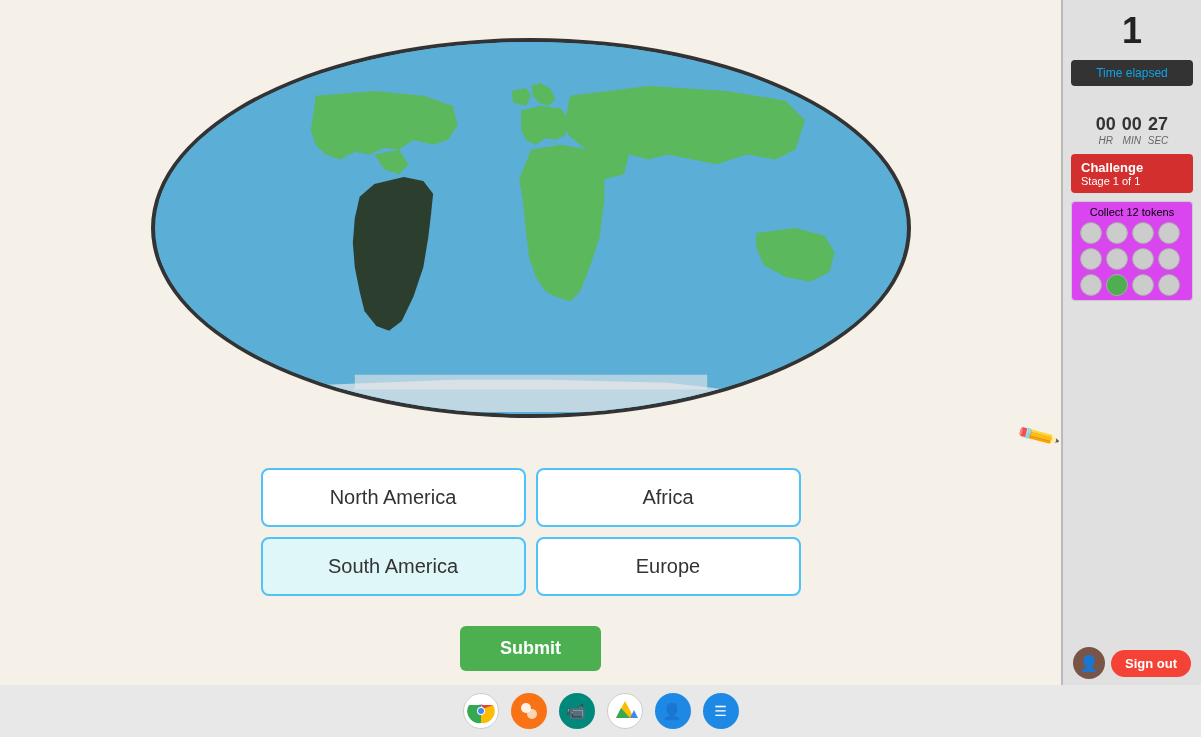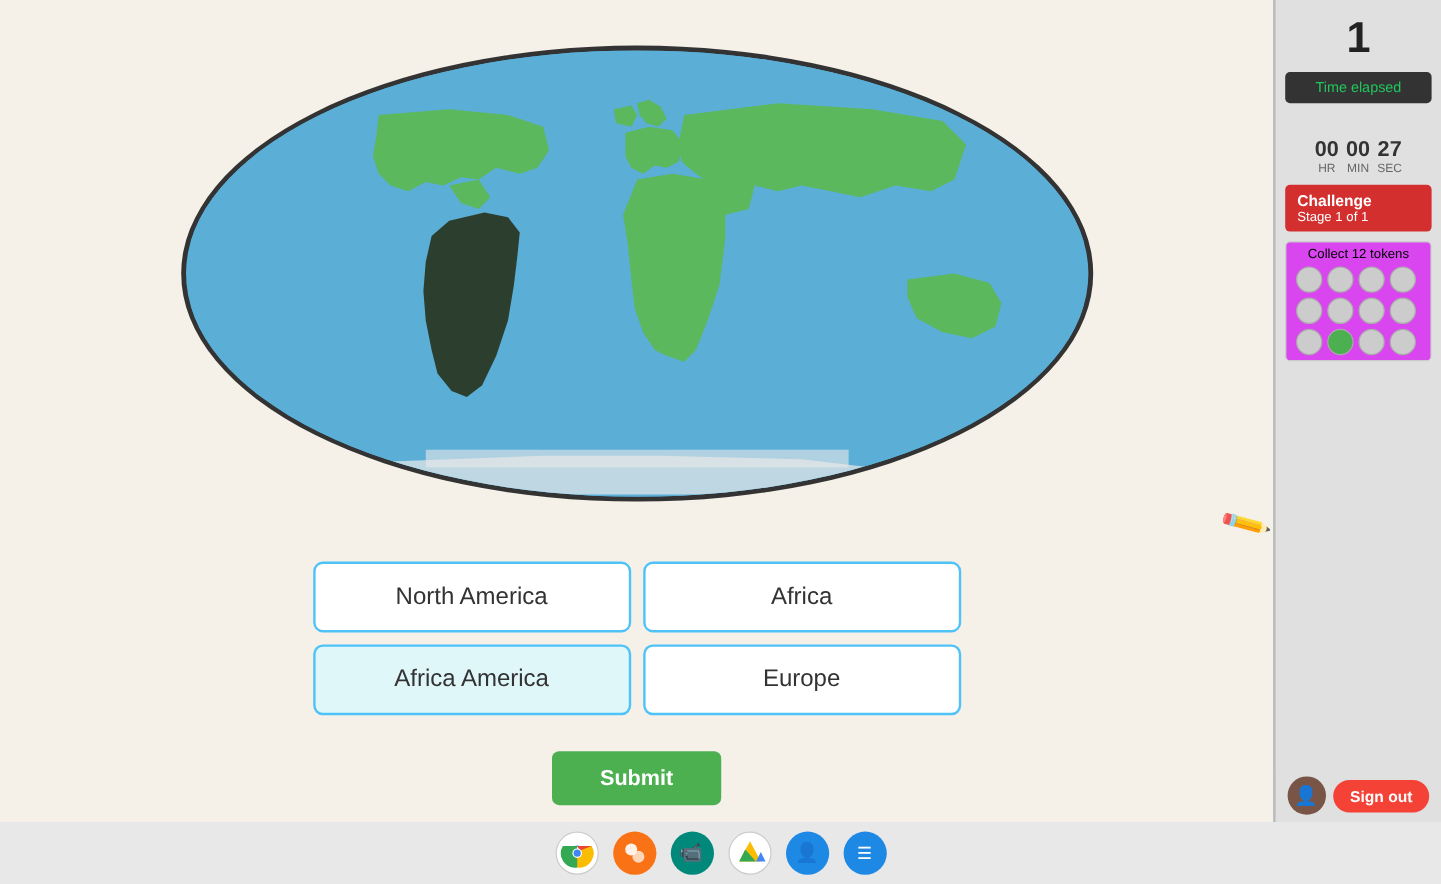--- a/index.html
+++ b/index.html
@@ -150,21 +150,21 @@
     }
 
     .sidebar-num {
       font-size: 36px;
       font-weight: bold;
       color: #222;
     }
 
     .time-elapsed-box {
       background: #333;
-      color: #22c55e;
+      color: #0ea5e9;
       border-radius: 4px;
       padding: 6px 12px;
       text-align: center;
       font-size: 13px;
       width: 100%;
     }
 
     .time-display {
       display: flex;
       gap: 6px;
@@ -180,20 +180,21 @@
 
     .time-value {
       font-size: 18px;
       font-weight: bold;
       color: #333;
     }
 
     .time-label {
       font-size: 10px;
       color: #666;
+      font-style: italic;
     }
 
     .challenge-box {
       background: #d32f2f;
       color: #fff;
       border-radius: 4px;
       padding: 6px 10px;
       text-align: left;
       width: 100%;
       font-size: 13px;
@@ -322,21 +323,21 @@
   </div>
 
   <div class="answers-area">
     <div class="answer-btn">
       <span>North America</span>
     </div>
     <div class="answer-btn">
       <span>Africa</span>
     </div>
     <div class="answer-btn selected">
-      <span>Africa America</span>
+      <span>South America</span>
     </div>
     <div class="answer-btn">
       <span>Europe</span>
     </div>
   </div>
 
   <div class="submit-area">
     <button class="submit-btn">Submit</button>
   </div>
 

